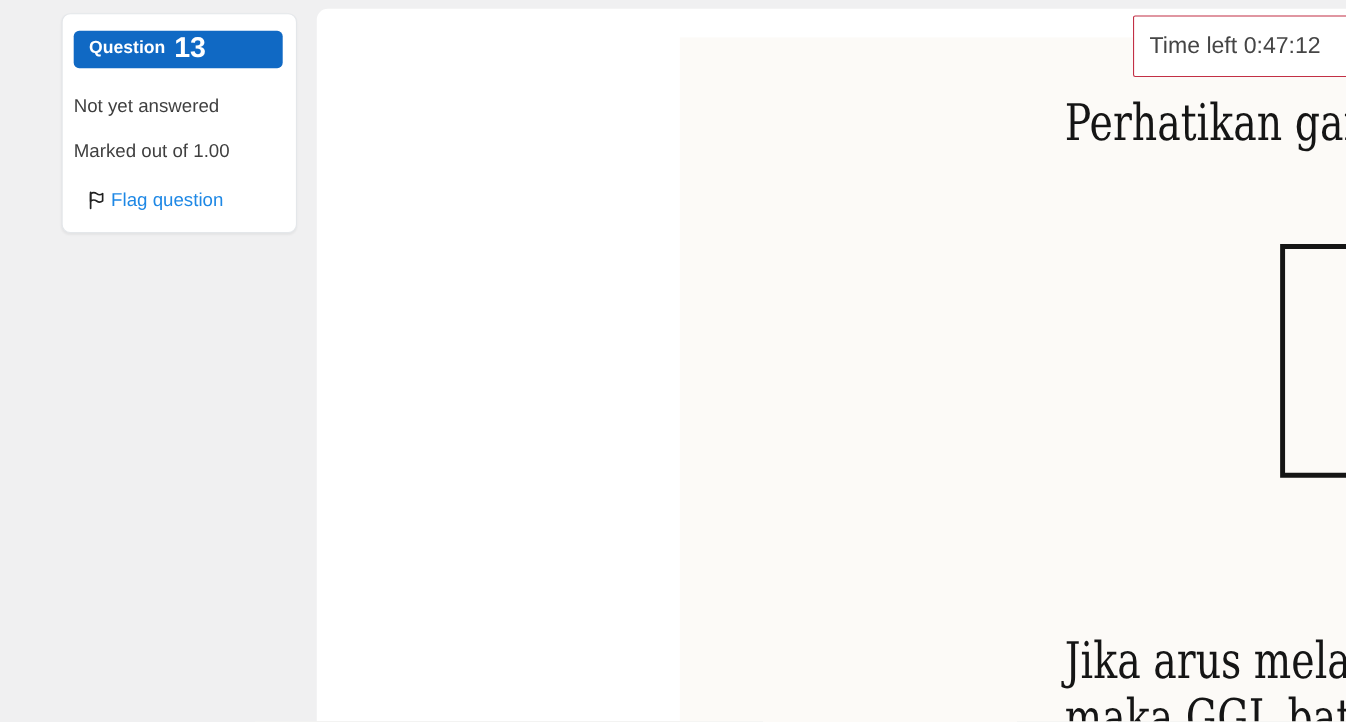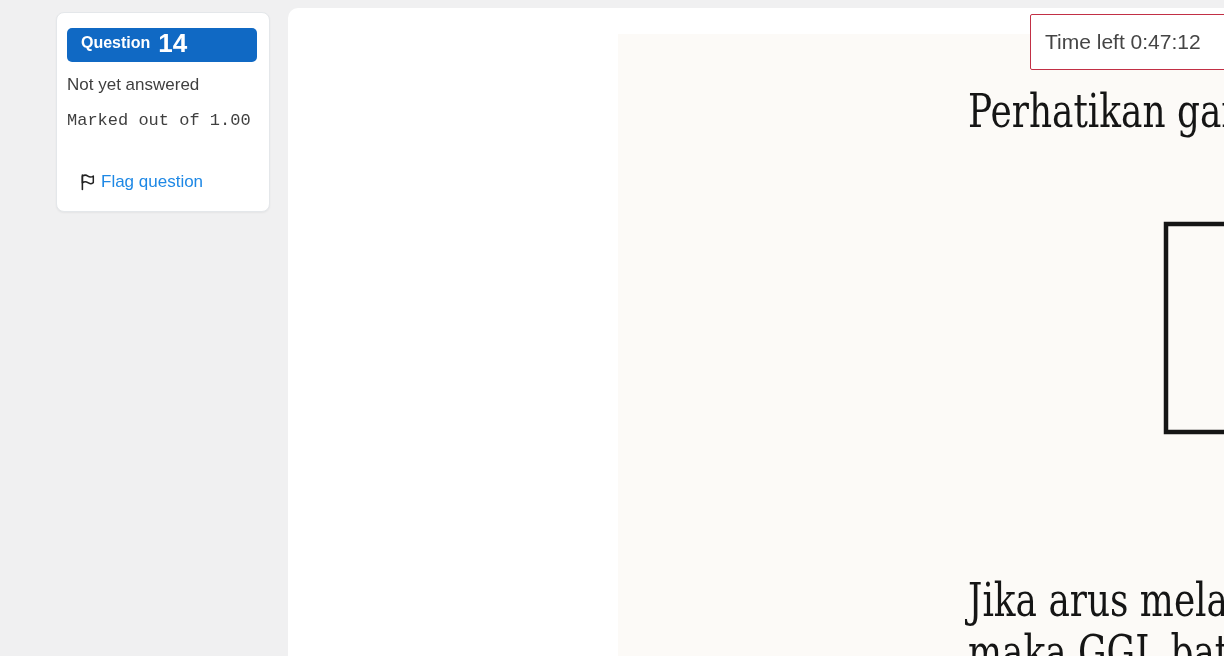--- a/index.html
+++ b/index.html
@@ -9,22 +9,22 @@
   
   .qinfo{position:absolute;left:56px;top:12px;width:212px;height:198px;
          background:#ffffff;border:1px solid #e4e7ea;border-radius:8px;
          box-shadow:0 1px 2px rgba(0,0,0,.05);}
   .qbadge{position:absolute;left:10px;top:15px;width:190px;height:34px;
           background:#1069c4;border-radius:5px;color:#ffffff;
           display:flex;align-items:baseline;padding-left:14px;box-sizing:border-box;}
   .qbadge .qb-label{font-size:16px;font-weight:bold;position:relative;top:-4px;}
   .qbadge .qb-num{font-size:26px;font-weight:bold;margin-left:8px;}
   .qtext{position:absolute;left:10px;font-size:17px;color:#3f3f3f;}
-  .qstatus{top:62px;}
-  .qmarks{top:98px;font-family:Liberation Mono, monospace;}
+  .qstatus{top:74px;}
+  .qmarks{top:115px;}
   .qflag{position:absolute;left:21px;top:158px;display:flex;align-items:center;}
   .qflag svg{width:21px;height:21px;}
   .qflag a{font-size:17px;color:#1e88e5;text-decoration:none;margin-left:2px;cursor:pointer;}
 
   
   .panel{position:absolute;left:288px;top:8px;width:936px;height:648px;
          background:#ffffff;border-radius:10px 0 0 0;}
 
   
   .scan{position:absolute;left:330px;top:26px;width:894px;height:630px;
@@ -50,21 +50,21 @@
   .timer span{font-size:21px;color:#454545;white-space:nowrap;text-align:right;}
 </style>
 </head>
 <body>
 
 <div class="screen">
 
   <aside class="qinfo">
     <div class="qbadge">
       <span class="qb-label">Question</span>
-      <span class="qb-num">14</span>
+      <span class="qb-num">13</span>
     </div>
     <div class="qtext qstatus">Not yet answered</div>
     <div class="qtext qmarks">Marked out of 1.00</div>
     <div class="qflag">
       <svg viewBox="0 0 24 24">
         <path d="M5 21 V4.5" stroke="#222" stroke-width="1.8" fill="none" stroke-linecap="round"></path>
         <path d="M5 6 c2.2 -1.7 4.2 -1.7 6.3 -0.2 c2.1 1.5 4.1 1.5 6.2 -0.1 l0 7.6 c-2.1 1.6 -4.1 1.6 -6.2 0.1 c-2.1 -1.5 -4.1 -1.5 -6.3 0.2 Z" stroke="#222" stroke-width="1.7" fill="none" stroke-linejoin="round"></path>
       </svg>
       <a>Flag question</a>
     </div>

